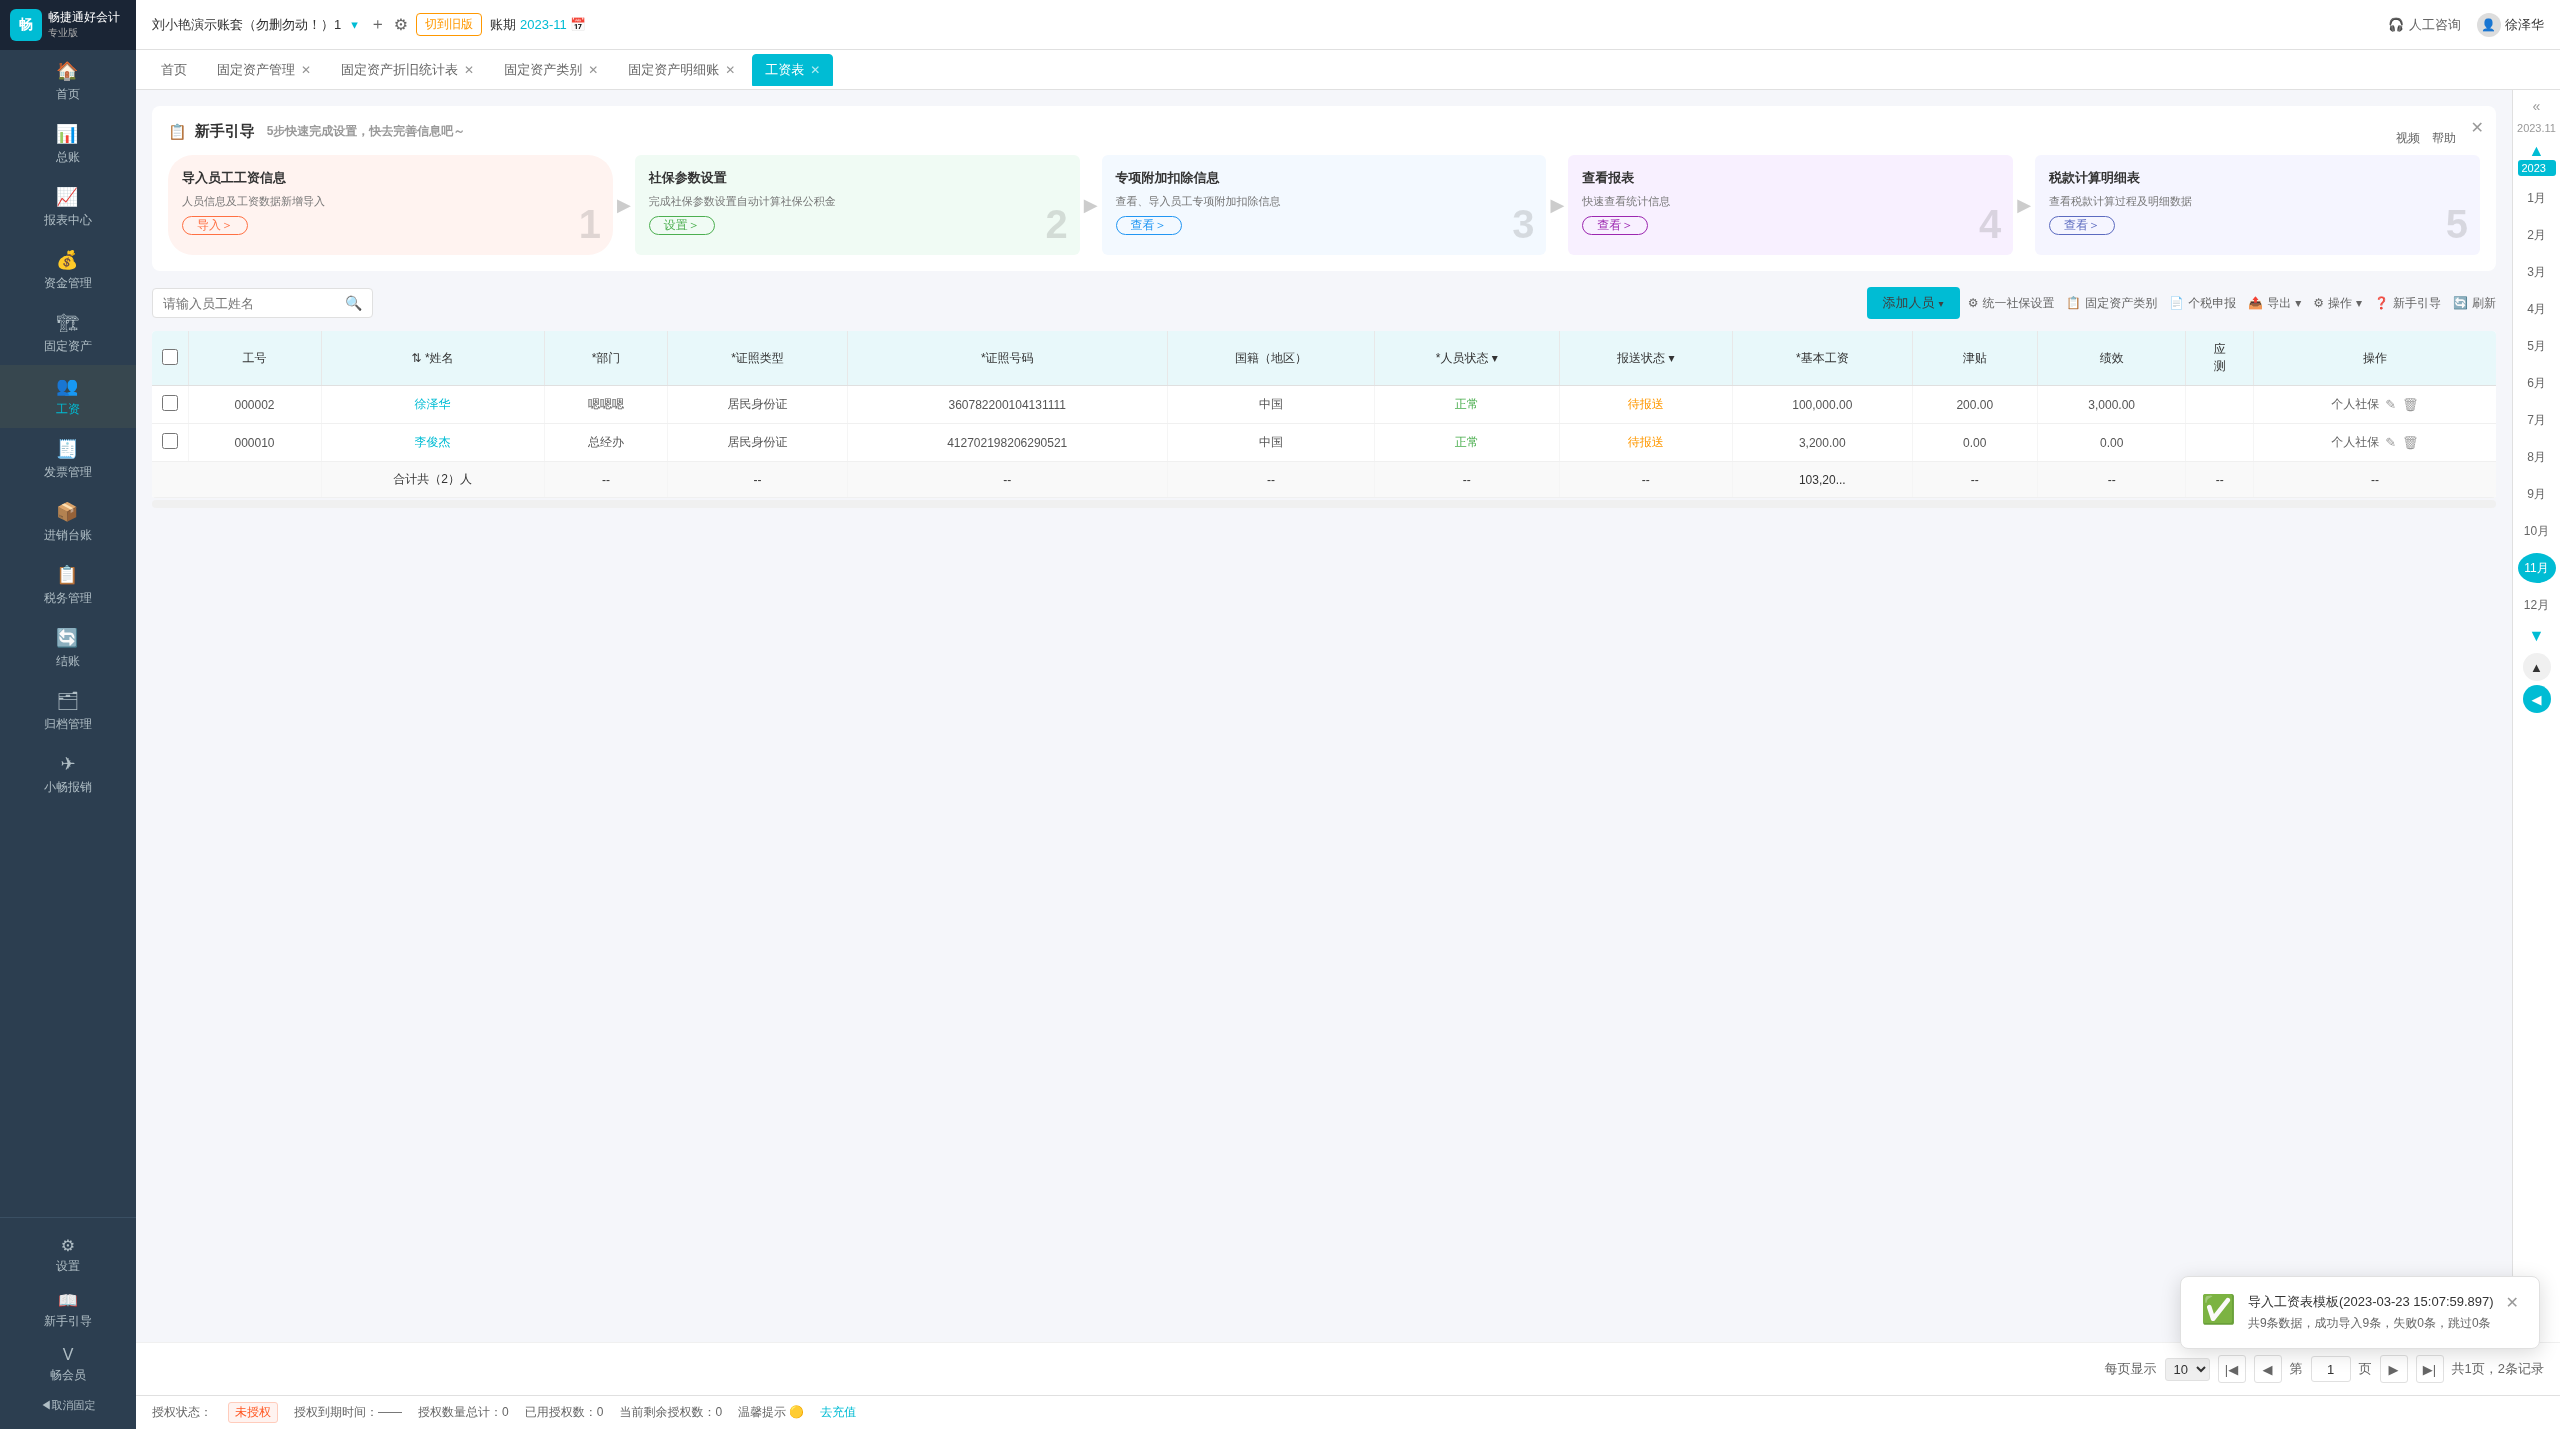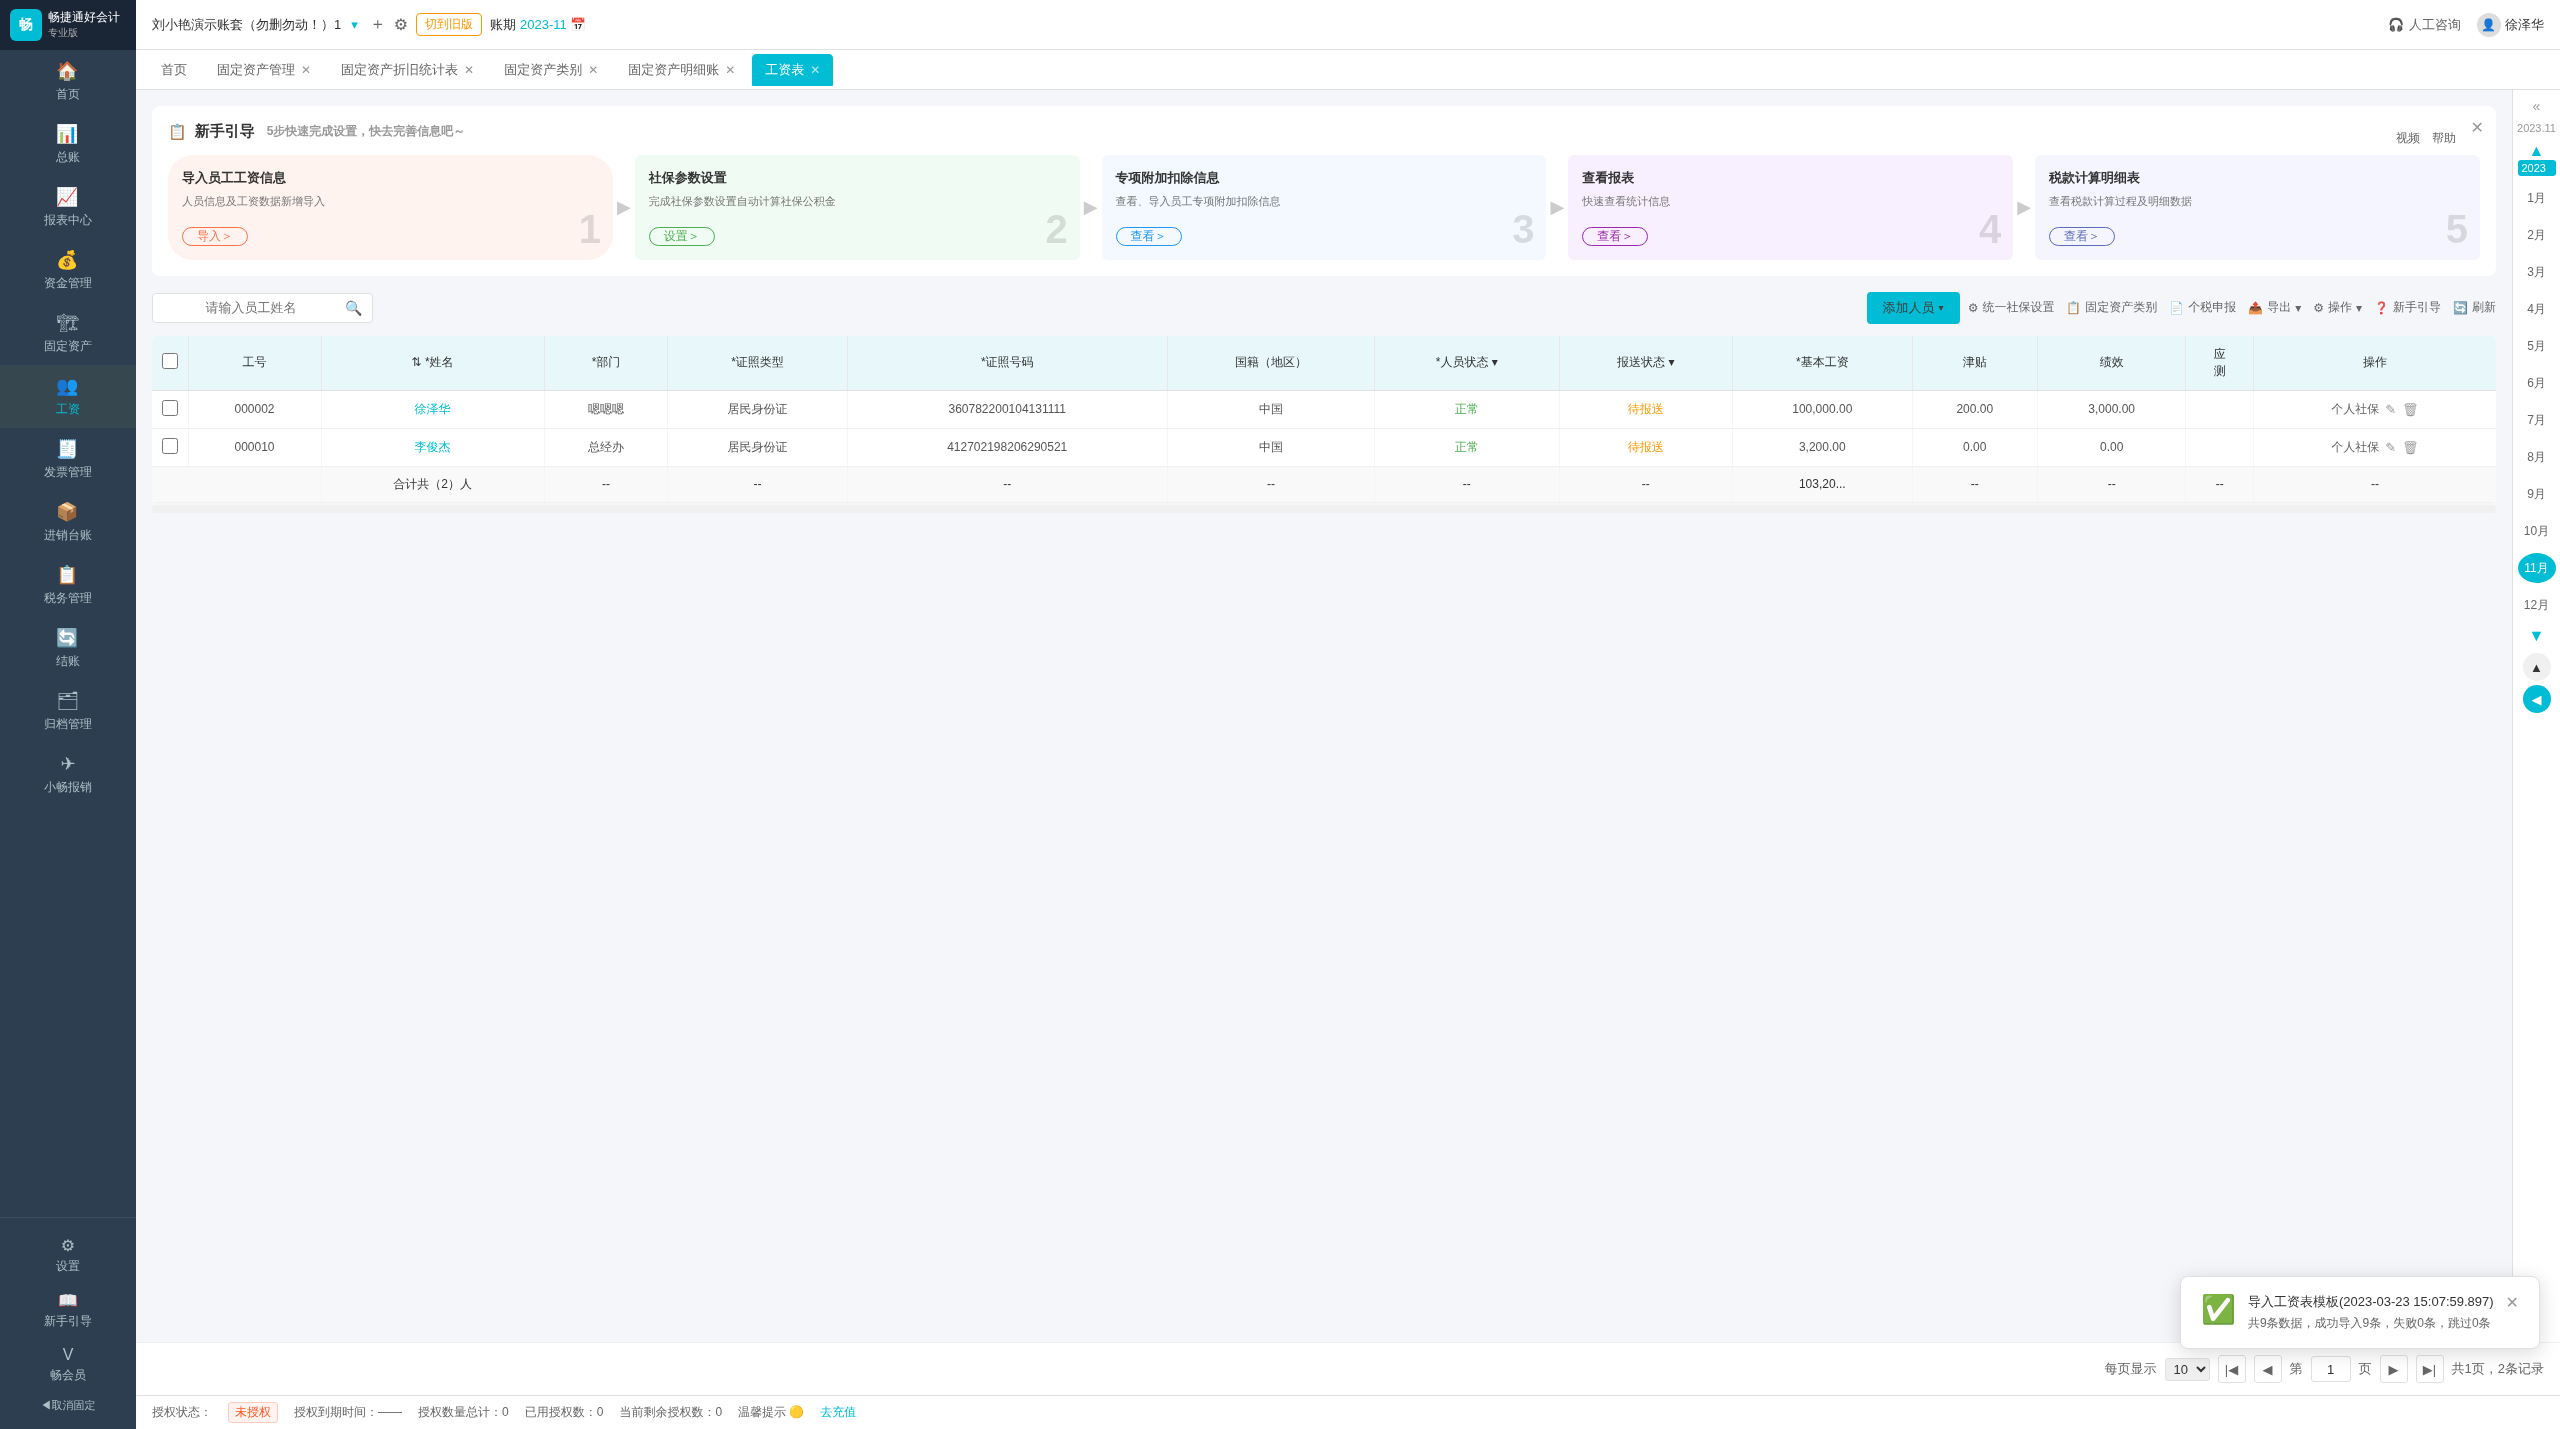--- a/index.html
+++ b/index.html
@@ -114,21 +114,21 @@
       display: flex; align-items: center; justify-content: center;
       color: #ccc; font-size: 18px; padding: 0 4px; flex-shrink: 0;
     }
     .wizard-step-num {
       font-size: 40px; font-weight: bold; opacity: 0.15;
       position: absolute; bottom: 8px; right: 12px;
     }
     .wizard-step-title { font-size: 13px; font-weight: bold; color: #333; margin-bottom: 6px; }
     .wizard-step-desc { font-size: 11px; color: #777; line-height: 1.5; }
     .wizard-btn {
-      display: inline-block; margin-top: 17px; padding: 0 14px;
+      display: inline-block; margin-top: 6px; padding: 0 14px;
       border: 1px solid currentColor; border-radius: 20px;
       font-size: 12px; cursor: pointer;
     }
     .wizard-btn-1 { color: #ff7043; border-color: #ff7043; }
     .wizard-btn-2 { color: #4caf50; border-color: #4caf50; }
     .wizard-btn-3 { color: #2196f3; border-color: #2196f3; }
     .wizard-btn-4 { color: #9c27b0; border-color: #9c27b0; }
     .wizard-btn-5 { color: #5c6bc0; border-color: #5c6bc0; }
     .wizard-close { position: absolute; top: 12px; right: 12px; cursor: pointer; color: #999; font-size: 16px; }
     .wizard-video-help { position: absolute; top: 24px; right: 40px; display: flex; gap: 12px; align-items: center; color: #666; font-size: 12px; }
@@ -136,21 +136,21 @@
 
     
     .table-toolbar {
       display: flex; align-items: center; gap: 8px; margin-bottom: 12px;
     }
     .search-box {
       border: 1px solid #e0e0e0; border-radius: 4px; padding: 6px 10px;
       display: flex; align-items: center; gap: 6px; background: #fff;
       min-width: 200px;
     }
-    .search-input { border: none; outline: none; font-size: 13px; color: #333; flex: 1; background: transparent; text-align: center; }
+    .search-input { border: none; outline: none; font-size: 13px; color: #333; flex: 1; background: transparent; }
     .search-icon { color: #999; font-size: 14px; }
     .add-btn {
       background: #00bcd4; color: #404040; border: none; border-radius: 4px;
       padding: 7px 16px; font-size: 13px; cursor: pointer; display: flex; align-items: center; gap: 4px;
       margin-left: auto;
     }
     .add-btn-arrow { font-size: 10px; }
     .toolbar-actions { display: flex; align-items: center; gap: 12px; }
     .toolbar-action-btn {
       display: flex; align-items: center; gap: 4px; color: #666;

